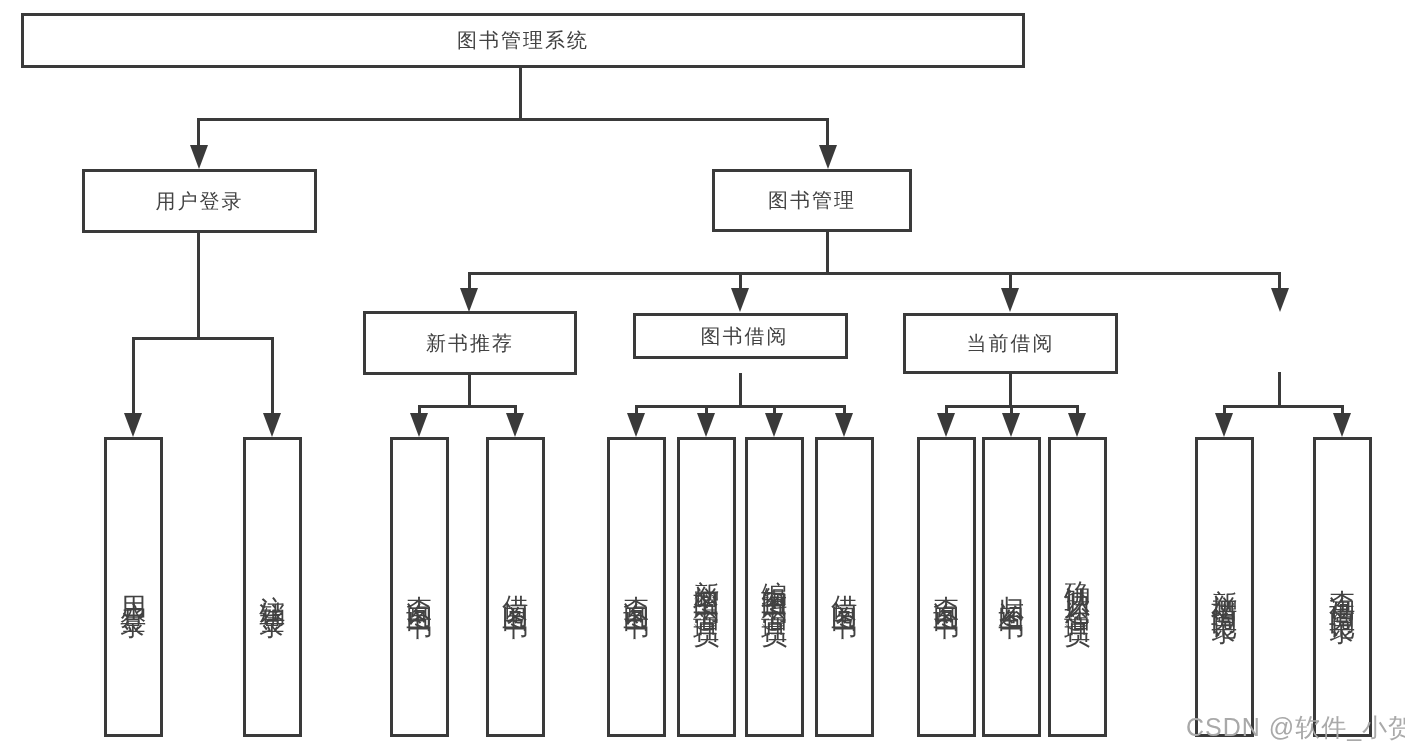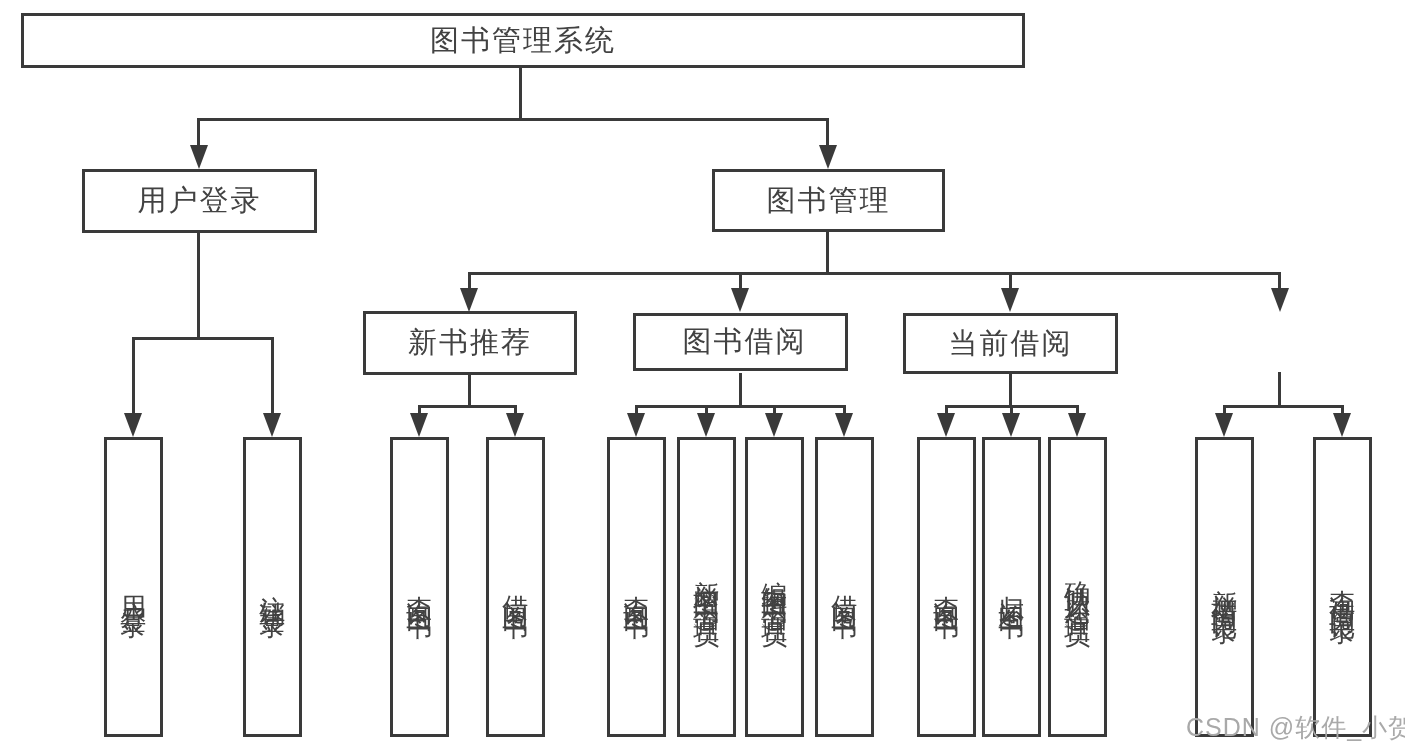--- a/index.html
+++ b/index.html
@@ -15,21 +15,21 @@
   .node {
     position: absolute;
     box-sizing: border-box;
     border: 3px solid #3a3a3a;
     background: #ffffff;
     display: flex;
     align-items: center;
     justify-content: center;
   }
   .node .lbl {
-    font-size: 29px;
+    font-size: 20px;
     letter-spacing: 2px;
     color: #424242;
     white-space: nowrap;
   }
   .leaf .vtxt {
     writing-mode: vertical-rl;
     font-size: 26px;
     letter-spacing: 6px;
     color: #424242;
     line-height: 1.1;
@@ -59,28 +59,28 @@
 
 <div class="canvas">
 
   <div class="node" style="left:21px; top:13px; width:1004px; height:55px;">
     <span class="lbl">图书管理系统</span>
   </div>
 
   <div class="node" style="left:82px; top:169px; width:235px; height:64px;">
     <span class="lbl">用户登录</span>
   </div>
-  <div class="node" style="left:712px; top:169px; width:233px; height:63px;">
+  <div class="node" style="left:712px; top:169px; width:200px; height:63px;">
     <span class="lbl">图书管理</span>
   </div>
 
   <div class="node" style="left:363px; top:311px; width:214px; height:64px;font-family:Liberation Mono, monospace;">
     <span class="lbl">新书推荐</span>
   </div>
-  <div class="node" style="left:633px; top:313px; width:215px; height:58px;padding-left:8px;">
+  <div class="node" style="left:633px; top:313px; width:215px; height:46px;padding-left:8px;">
     <span class="lbl">图书借阅</span>
   </div>
   <div class="node" style="left:903px; top:313px; width:215px; height:61px;">
     <span class="lbl">当前借阅</span>
   </div>
 
   <div class="node leaf" style="left:104px; top:437px; width:59px; height:300px;">
     <span class="vtxt">用户登录</span>
   </div>
   <div class="node leaf" style="left:243px; top:437px; width:59px; height:300px;">

